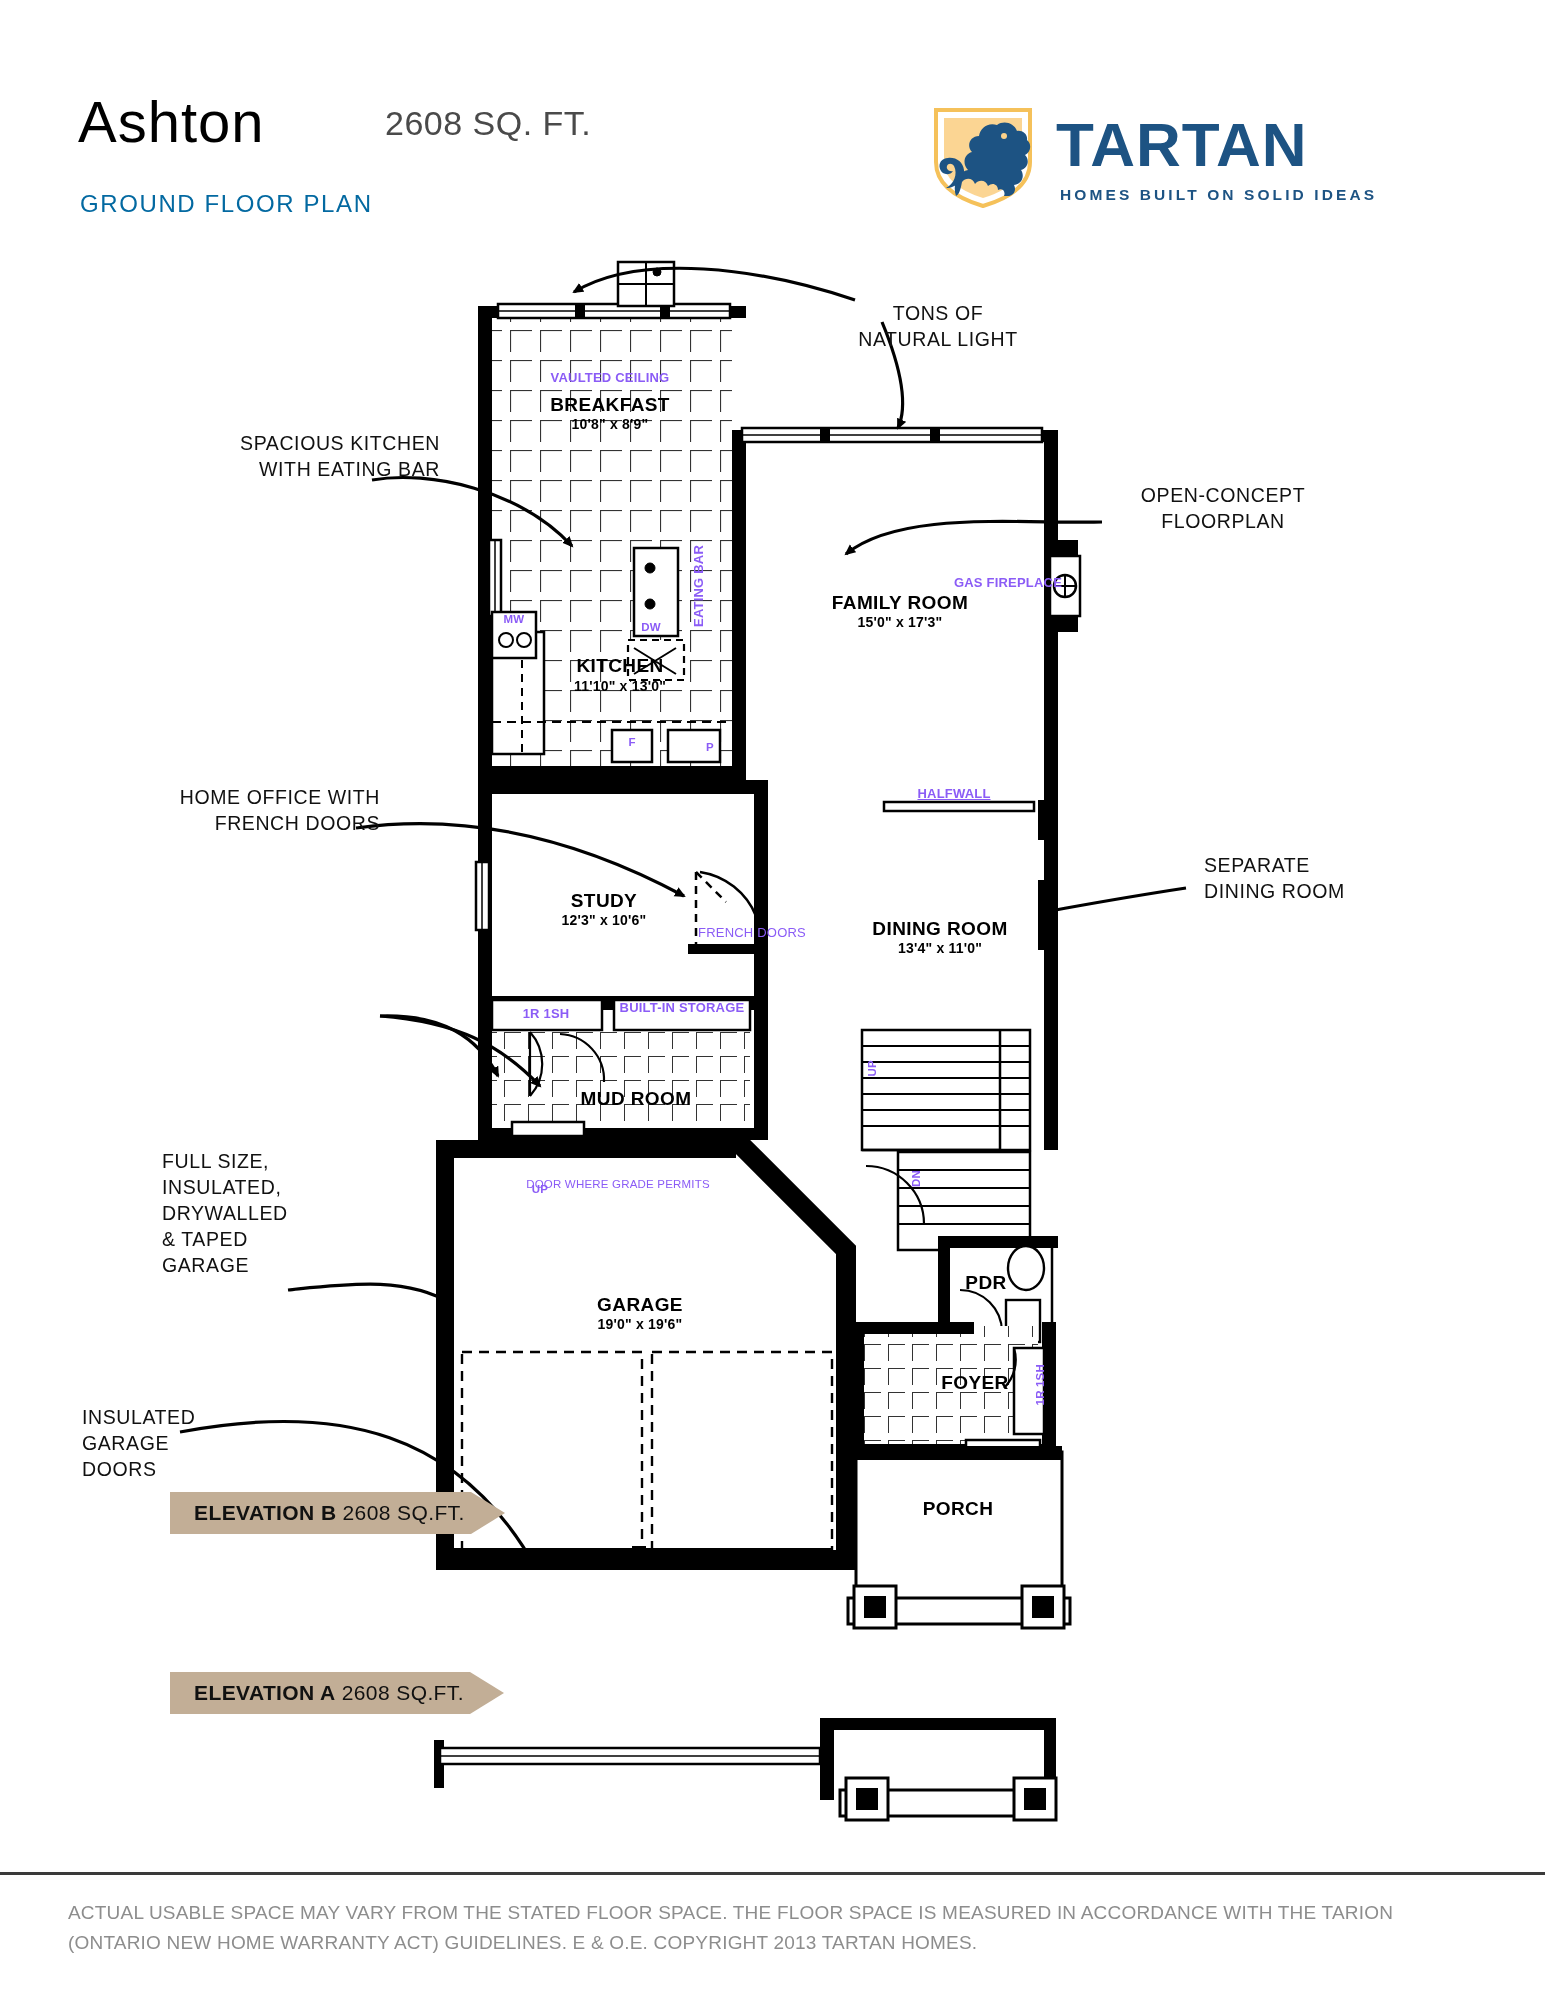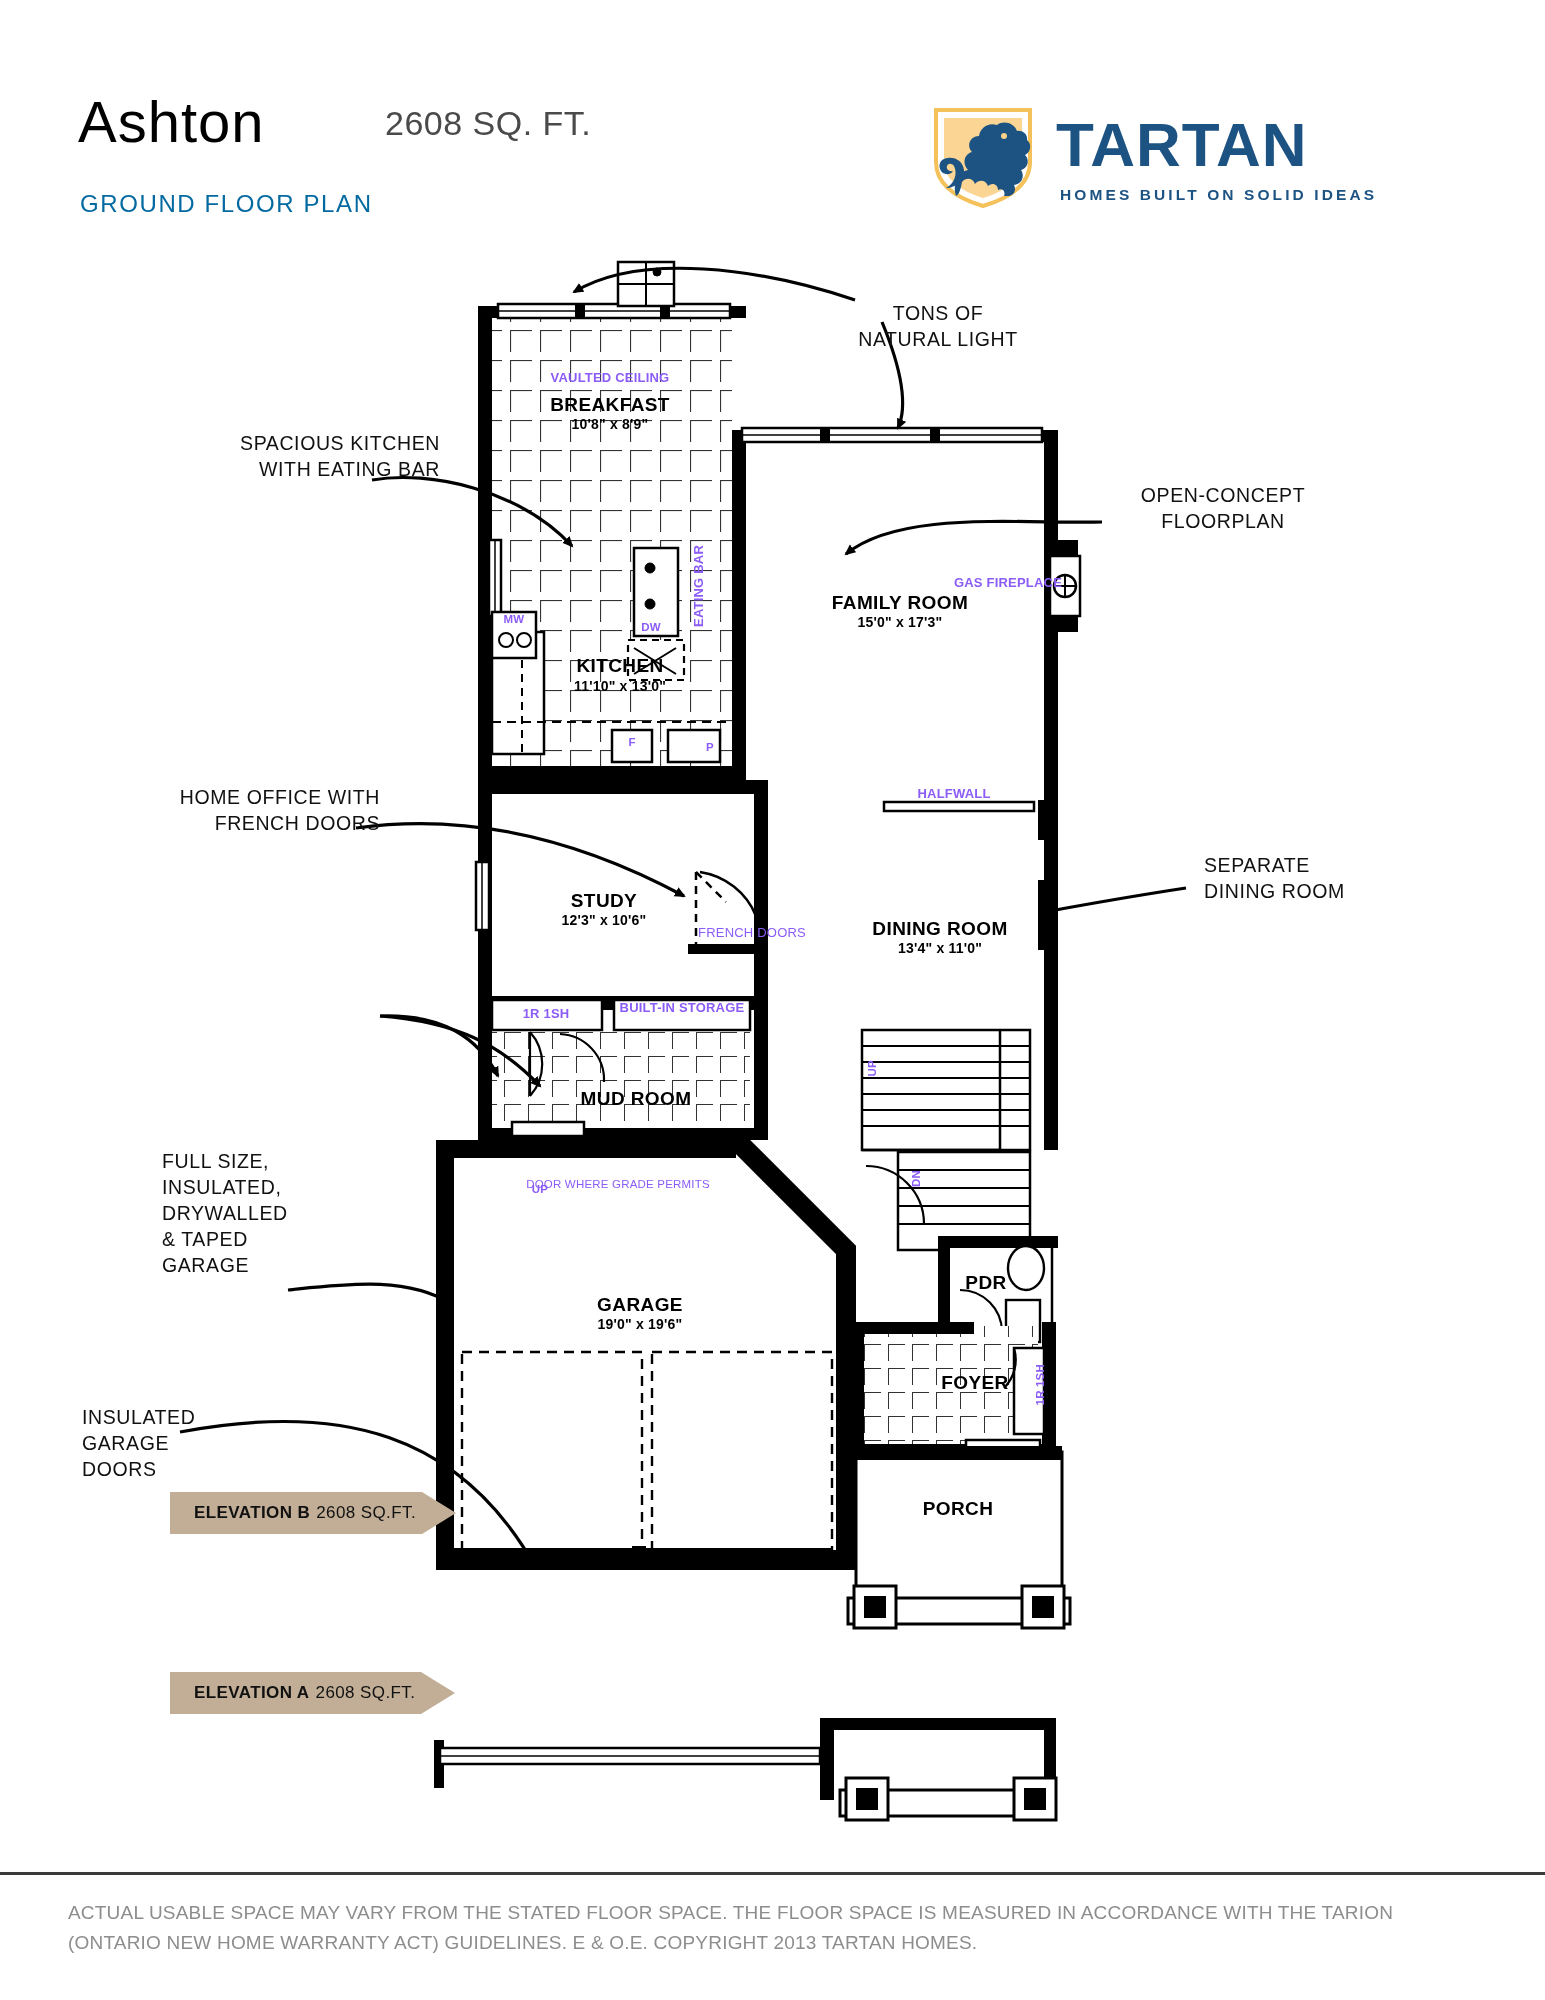--- a/index.html
+++ b/index.html
@@ -82,21 +82,21 @@
   .vert { writing-mode: vertical-rl; transform: translateX(-50%) rotate(180deg); }
 
   
   .elev-banner {
     position: absolute; height: 42px;
     display: flex; align-items: center;
   }
   .elev-body {
     background: #c2ae96; height: 42px; display: flex; align-items: center;
     padding-left: 24px; padding-right: 6px; color: #111;
-    font-size: 17px; letter-spacing: 0.4px; white-space: nowrap;
+    font-size: 21px; letter-spacing: 0.4px; white-space: nowrap;
   }
   .elev-body b { font-weight: bold; margin-right: 6px; }
   .elev-arrow {
     width: 0; height: 0;
     border-top: 21px solid transparent;
     border-bottom: 21px solid transparent;
     border-left: 34px solid #c2ae96;
   }
 
   
@@ -344,21 +344,21 @@
   <div class="plan-note small" style="left:651px; top:620px;">DW</div>
   <div class="plan-note small" style="left:632px; top:735px;">F</div>
   <div class="plan-note small" style="left:710px; top:740px;">P</div>
   <div class="plan-note small" style="left:514px; top:612px;">MW</div>
 
   <div class="room-name" style="left:900px; top:592px;">FAMILY ROOM</div>
   <div class="room-dim" style="left:900px; top:614px;">15'0" x 17'3"</div>
   <div class="plan-note" style="left:1008px; top:574px; line-height:17px;">GAS
 FIREPLACE</div>
 
-  <div class="plan-note" style="left:954px; top:786px;">HALFWALL</div>
+  <div class="plan-note" style="left:954px; top:786px;text-decoration:underline;">HALFWALL</div>
 
   <div class="room-name" style="left:604px; top:890px;">STUDY</div>
   <div class="room-dim" style="left:604px; top:912px;">12'3" x 10'6"</div>
   <div class="plan-note reg" style="left:752px; top:924px; line-height:18px;">FRENCH
 DOORS</div>
 
   <div class="room-name" style="left:940px; top:918px;">DINING ROOM</div>
   <div class="room-dim" style="left:940px; top:940px;">13'4" x 11'0"</div>
 
   <div class="plan-note" style="left:546px; top:1006px;">1R 1SH</div>

